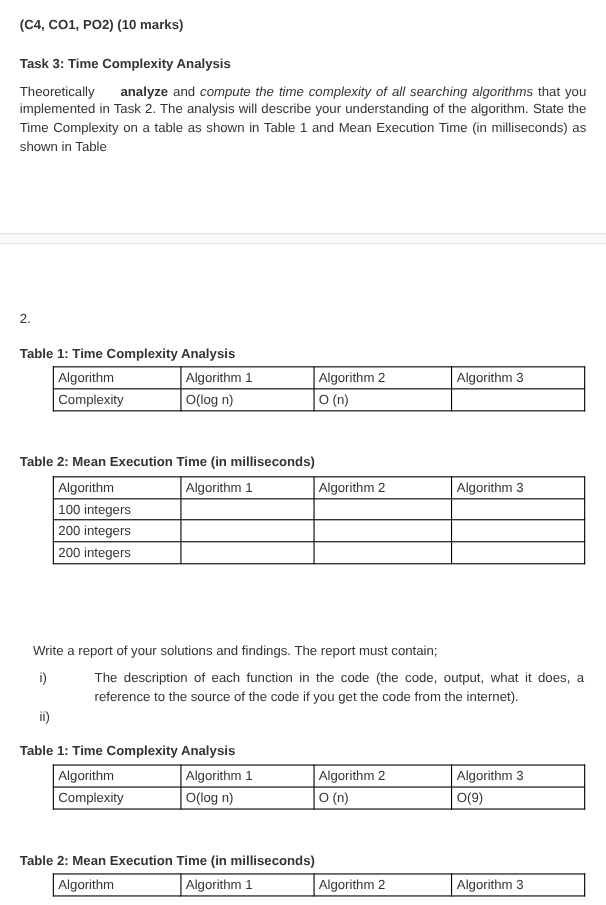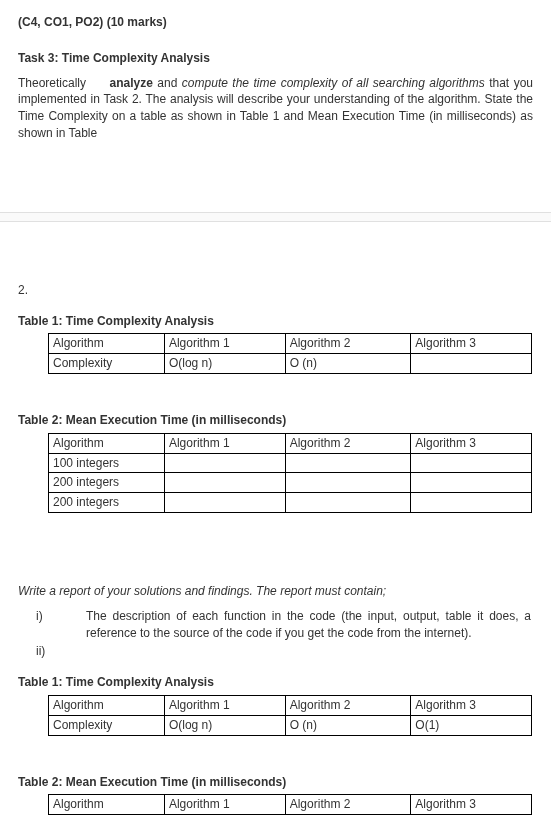--- a/index.html
+++ b/index.html
@@ -51,22 +51,21 @@
     padding: 1px 4px;
     font-size: 12px;
     vertical-align: middle;
     height: 15px;
   }
   .col1 { width: 24%; }
   .col2 { width: 25%; margin-left: 40px; }
   .col3 { width: 26%; margin-left: 28px; }
   .col4 { width: 25%; }
   .report-intro {
-    margin: 30px 0 8px 0;
-    font-style: italic;
+    margin: 30px 0 8px 12px;
   }
   .list-row {
     display: flex;
     margin-bottom: 2px;
   }
   .list-label {
     width: 50px;
     flex-shrink: 0;
     padding-left: 18px;
   }
@@ -140,40 +139,40 @@
   </tr>
 </tbody>
   </table>
 
 <div class="big-gap"></div>
 
 <div class="report-intro">Write a report of your solutions and findings. The report must contain;</div>
 
 <div class="list-row">
   <div class="list-label">i)</div>
-  <div class="list-text">The description of each function in the code (the input, output, table it does, a reference to the source of the code if you get the code from the internet).</div>
+  <div class="list-text">The description of each function in the code (the code, output, what it does, a reference to the source of the code if you get the code from the internet).</div>
 </div>
 <div class="list-row">
   <div class="list-label">ii)</div>
 </div>
 
 <div class="table-title">Table 1: Time Complexity Analysis</div>
 <table>
   <tbody>
       <tr>
     <td class="col1">Algorithm</td>
     <td class="col2">Algorithm 1</td>
     <td class="col3">Algorithm 2</td>
     <td class="col4">Algorithm 3</td>
   </tr>
   <tr>
     <td>Complexity</td>
     <td>O(log n)</td>
     <td>O (n)</td>
-    <td>O(1)</td>
+    <td>O(9)</td>
   </tr>
 </tbody>
   </table>
 
 <div class="med-gap"></div>
 <div class="table-title">Table 2: Mean Execution Time (in milliseconds)</div>
 <table>
   <tbody>
       <tr>
     <td class="col1">Algorithm</td>

